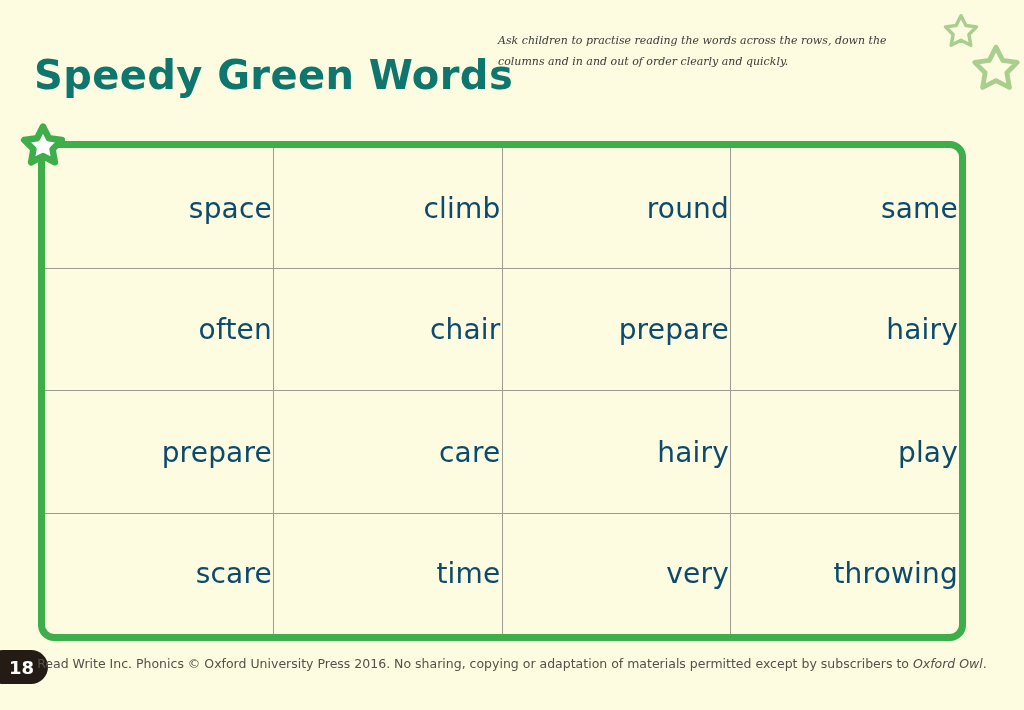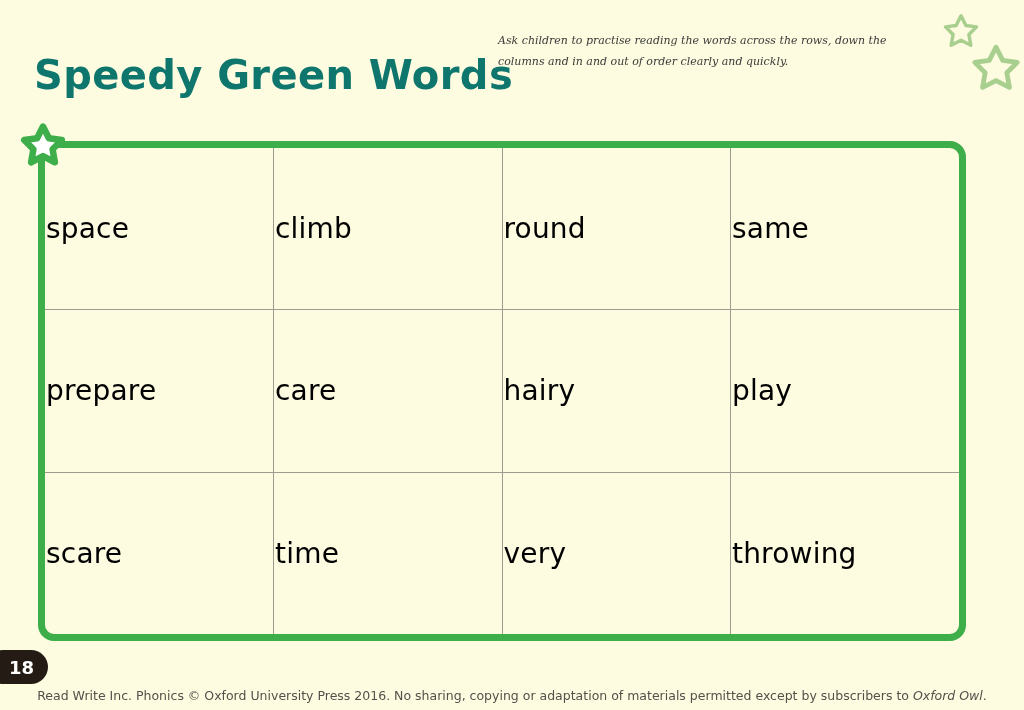--- a/index.html
+++ b/index.html
@@ -87,25 +87,25 @@
   }
   table.grid {
     width: 100%;
     height: 100%;
     border-collapse: collapse;
     table-layout: fixed;
   }
   table.grid td {
     border-right: 1.5px solid #9c9c90;
     border-bottom: 1.5px solid #9c9c90;
-    text-align: left;
+    text-align: right;
     vertical-align: middle;
     font-family: "DejaVu Sans", sans-serif;
     font-size: 28px;
-    color: #000000;
+    color: #0c4a6e;
     letter-spacing: 0.2px;
   }
   table.grid tr:last-child td {
     border-bottom: none;
   }
   table.grid td:last-child {
     border-right: none;
   }
   .table-corner-star {
     position: absolute;
@@ -142,21 +142,20 @@
   }
   .copyright {
     position: absolute;
     left: 0;
     top: 14px;
     width: 1024px;
     text-align: center;
     font-family: "DejaVu Sans", sans-serif;
     font-size: 12.5px;
     color: #55504a;
-    margin-top: 32px;
   }
   .copyright .brand {
     font-style: italic;
   }
 </style>
 </head>
 <body>
 
 <div class="header">
   <div class="page-title">Speedy Green Words</div>
@@ -181,20 +180,26 @@
   <div class="word-table">
     <table class="grid">
       <tbody>
         <tr>
           <td>space</td>
           <td>climb</td>
           <td>round</td>
           <td>same</td>
         </tr>
         <tr>
+          <td>often</td>
+          <td>chair</td>
+          <td>prepare</td>
+          <td>hairy</td>
+        </tr>
+        <tr>
           <td>prepare</td>
           <td>care</td>
           <td>hairy</td>
           <td>play</td>
         </tr>
         <tr>
           <td>scare</td>
           <td>time</td>
           <td>very</td>
           <td>throwing</td>

